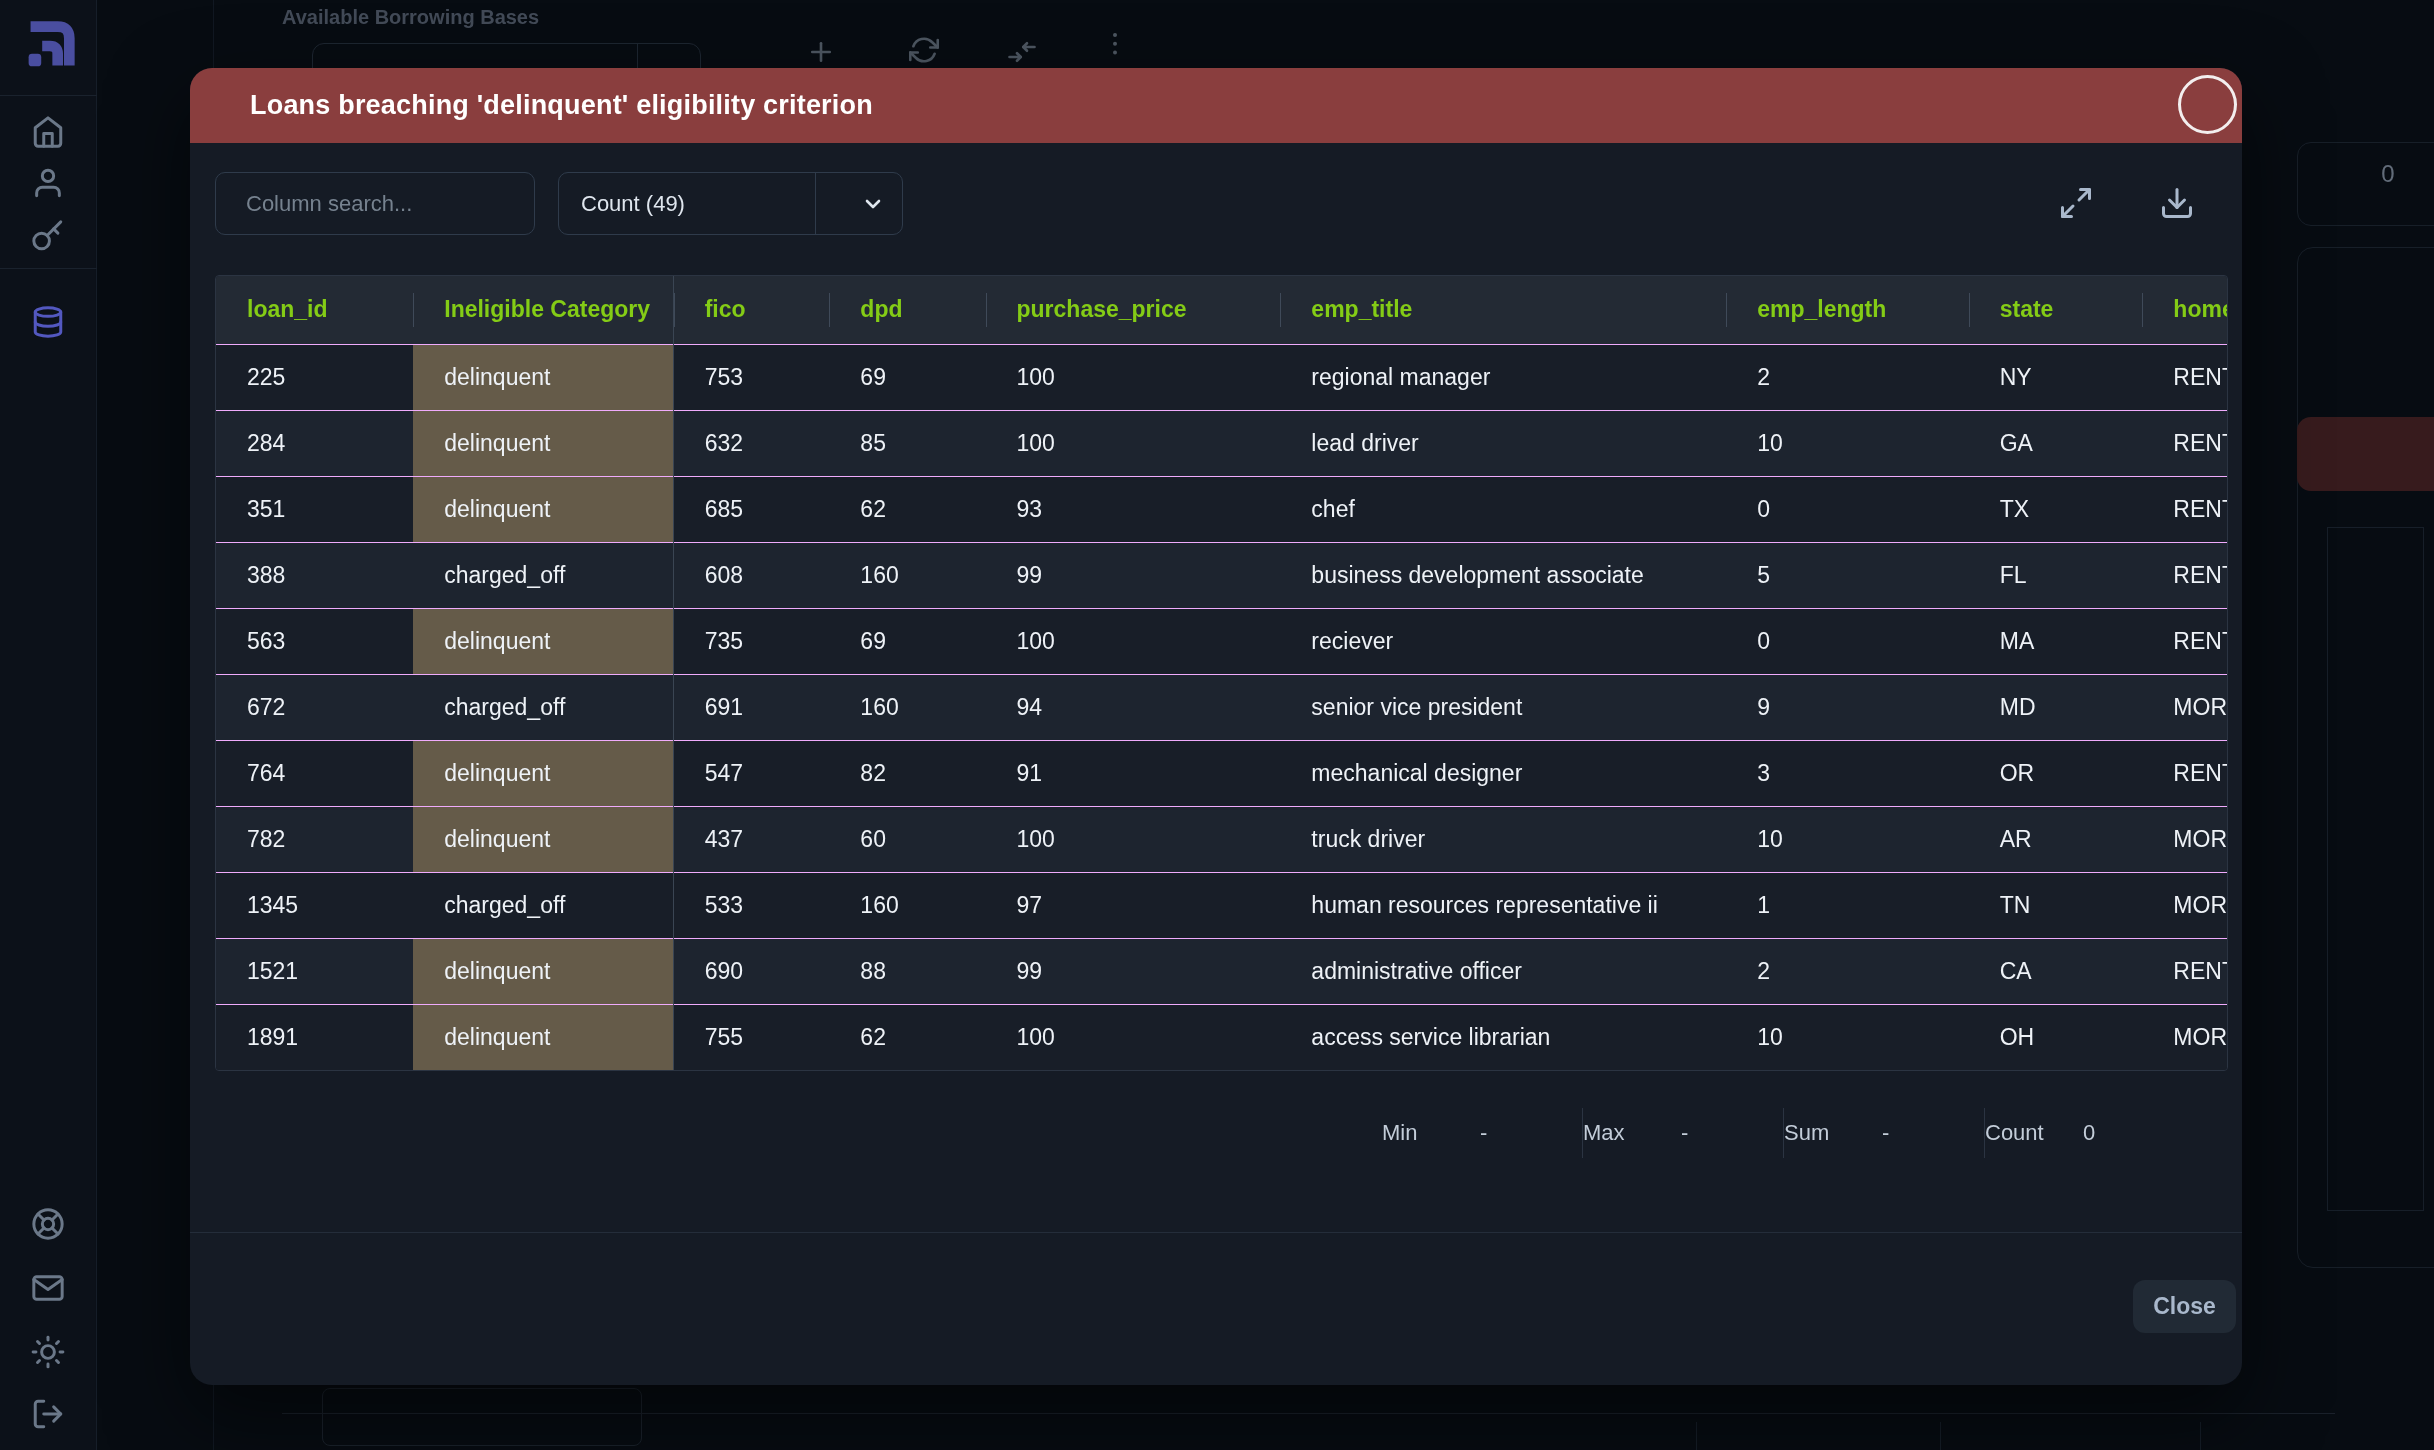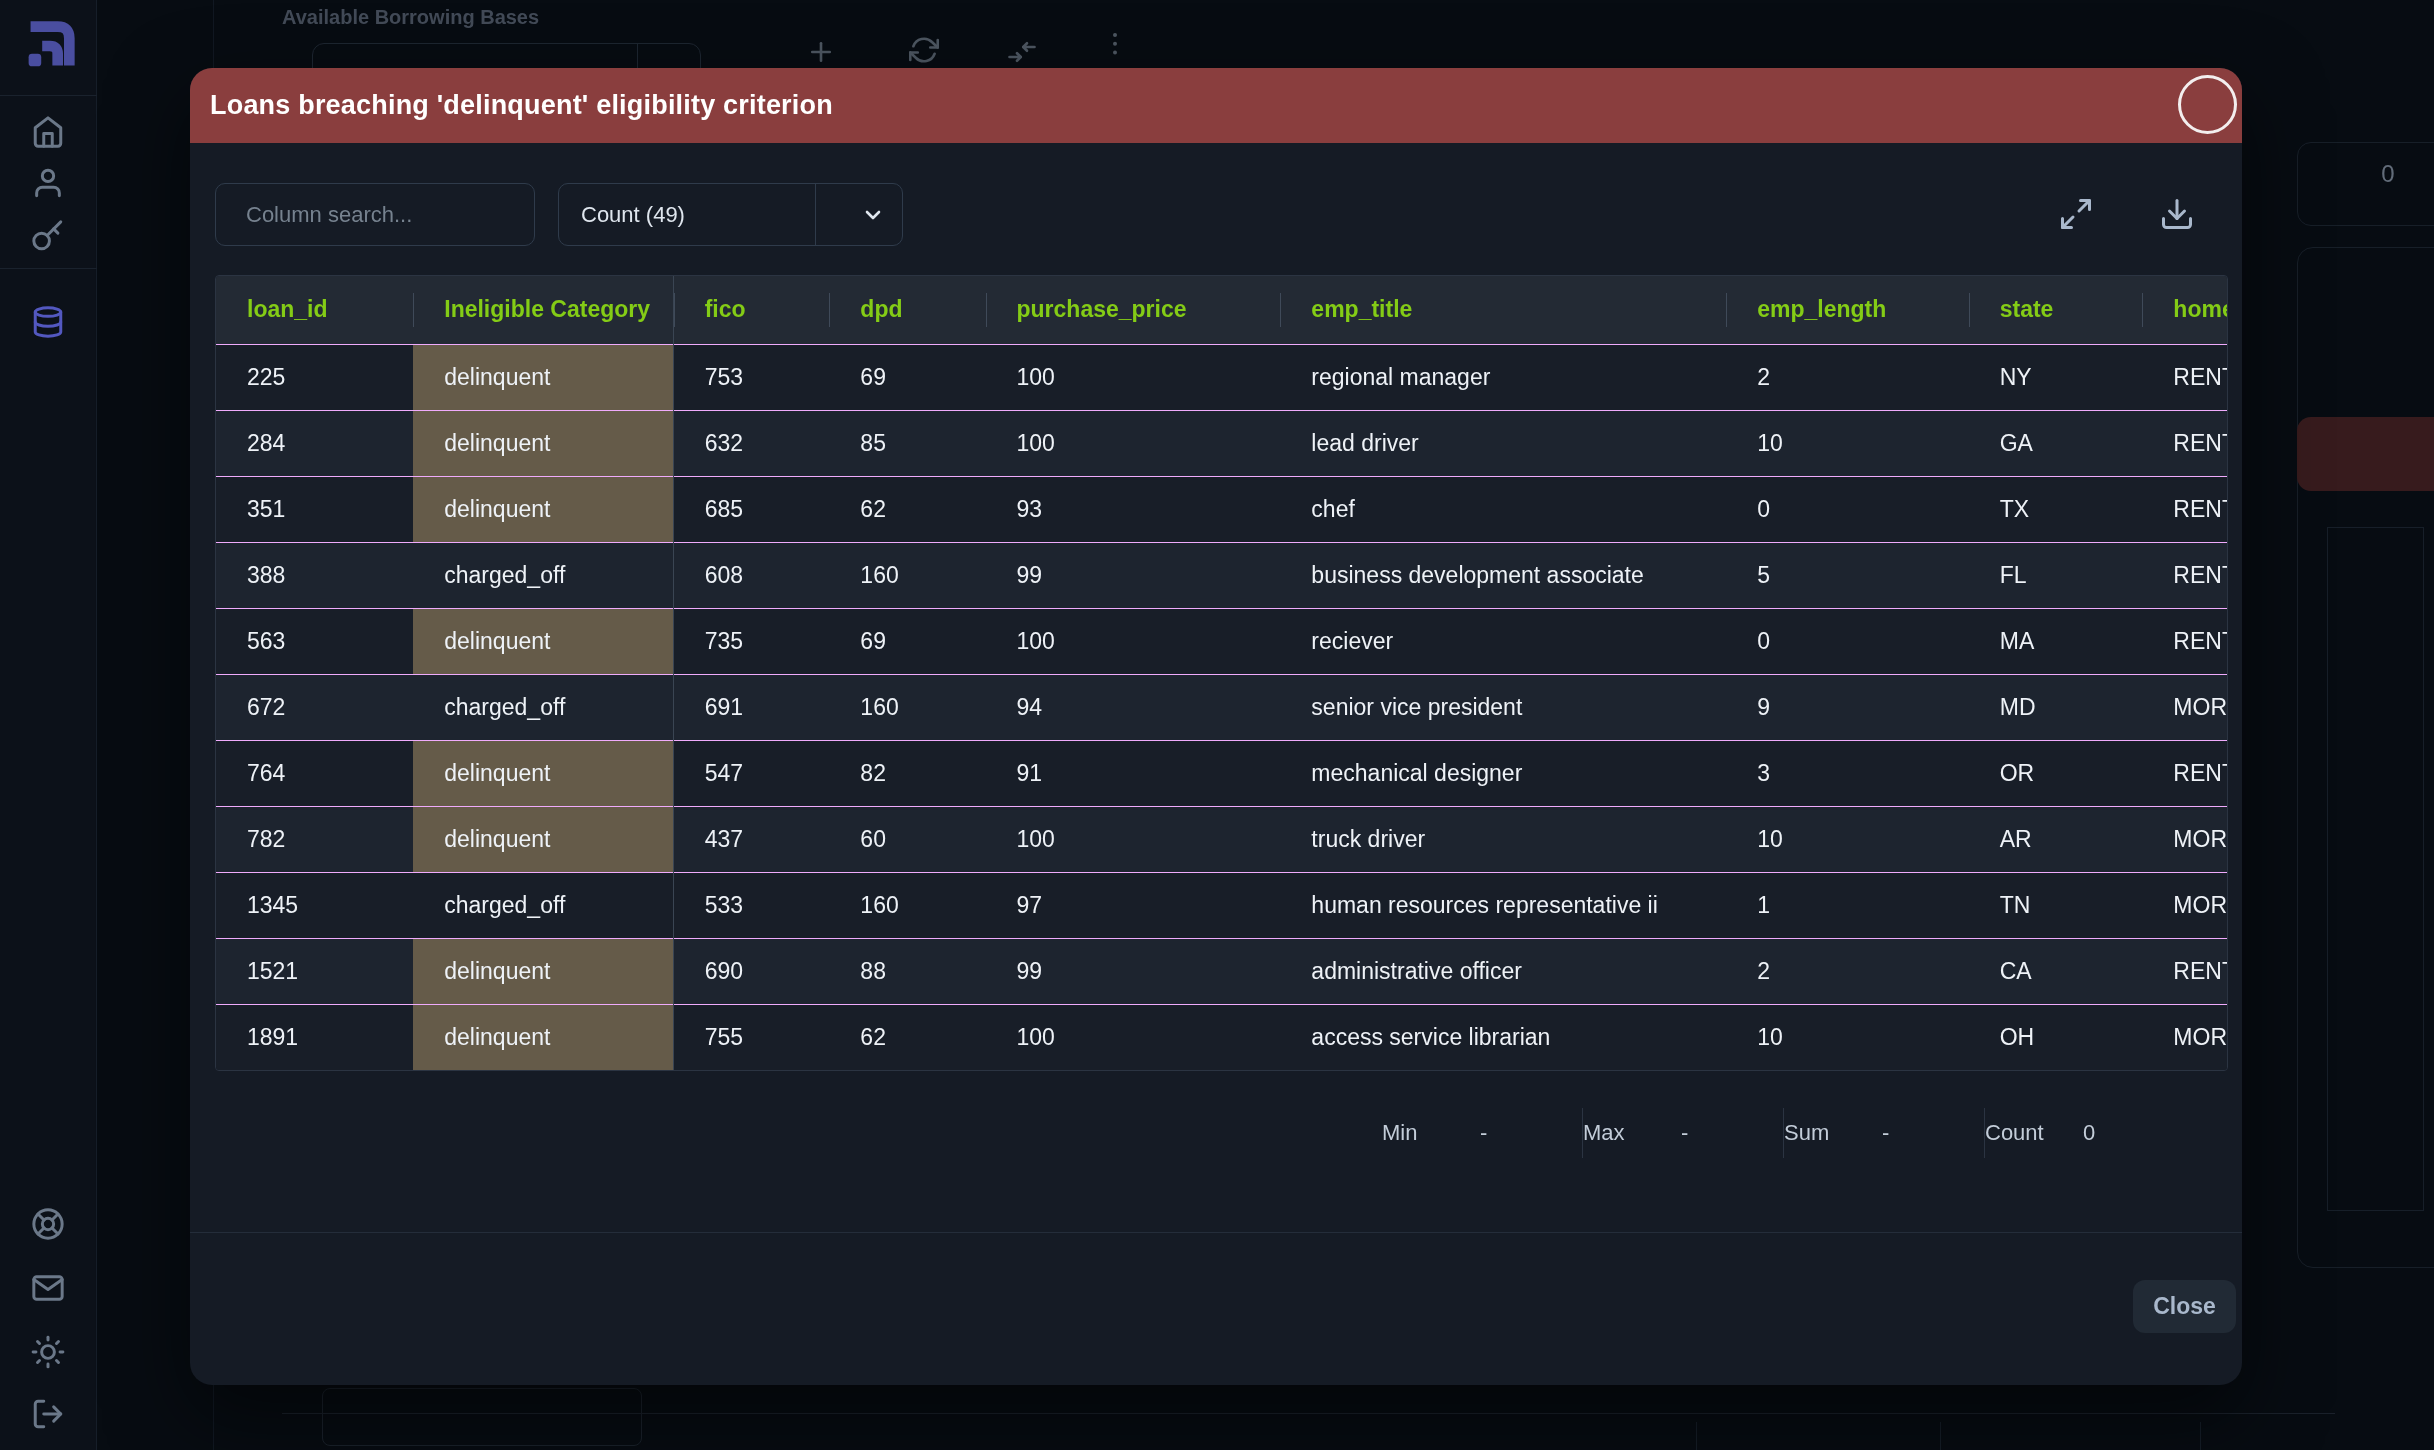--- a/index.html
+++ b/index.html
@@ -42,28 +42,28 @@
   .bg-box-bl { position:absolute; left:225px; top:1388px; width:320px; height:58px;
     border:1px solid #272f3b; border-radius:8px; }
   .bg-tick { position:absolute; top:1422px; width:1px; height:28px; background:#1f2835; }
   .backdrop { position:absolute; inset:0 0 0 97px; background:rgba(4,8,14,.35); }
 
   
   .modal { position:absolute; left:190px; top:68px; width:2052px; height:1317px;
     background:#151b25; border-radius:22px; z-index:10;
     box-shadow:0 30px 80px rgba(0,0,0,.55); }
   .modal-header { position:relative; height:75px; background:var(--header-red,#8a3e3e);
-    border-radius:22px 22px 0 0; display:flex; align-items:center; padding-left:20px; }
+    border-radius:22px 22px 0 0; display:flex; align-items:center; padding-left:60px; }
   .modal-title { font-size:27px; font-weight:bold; color:#ffffff; letter-spacing:.2px; }
   .modal-close { position:absolute; right:5px; top:7px; width:59px; height:59px; border-radius:50%;
     border:3px solid #f3eeee; color:#f3eeee; display:flex; align-items:center; justify-content:center;
     cursor:pointer; background:transparent; }
   .modal-close svg { width:26px; height:26px; }
 
-  .m-toolbar { position:absolute; left:0; top:115px; width:100%; height:63px; }
+  .m-toolbar { position:absolute; left:0; top:104px; width:100%; height:63px; }
   .search-box { position:absolute; left:25px; top:0; width:320px; height:63px;
     background:transparent; border:1.5px solid #2f3b4b; border-radius:10px;
     padding:0 20px 0 30px; font-size:22px; color:#dfe6ee; outline:none;
     font-family:inherit; }
   .search-box::placeholder { color:#76828f; }
   .m-select { position:absolute; top:0; height:63px; border:1.5px solid #2f3b4b; border-radius:10px;
     display:flex; align-items:center; cursor:pointer; }
   .m-select .sel-text { font-size:22px; color:#dfe6ee; padding-left:22px; flex:1; }
   .m-select .sel-div { width:1px; height:100%; background:#2f3b4b; }
   .m-select .chev { width:58px; display:flex; align-items:center; justify-content:center; color:#dfe6ee; }

